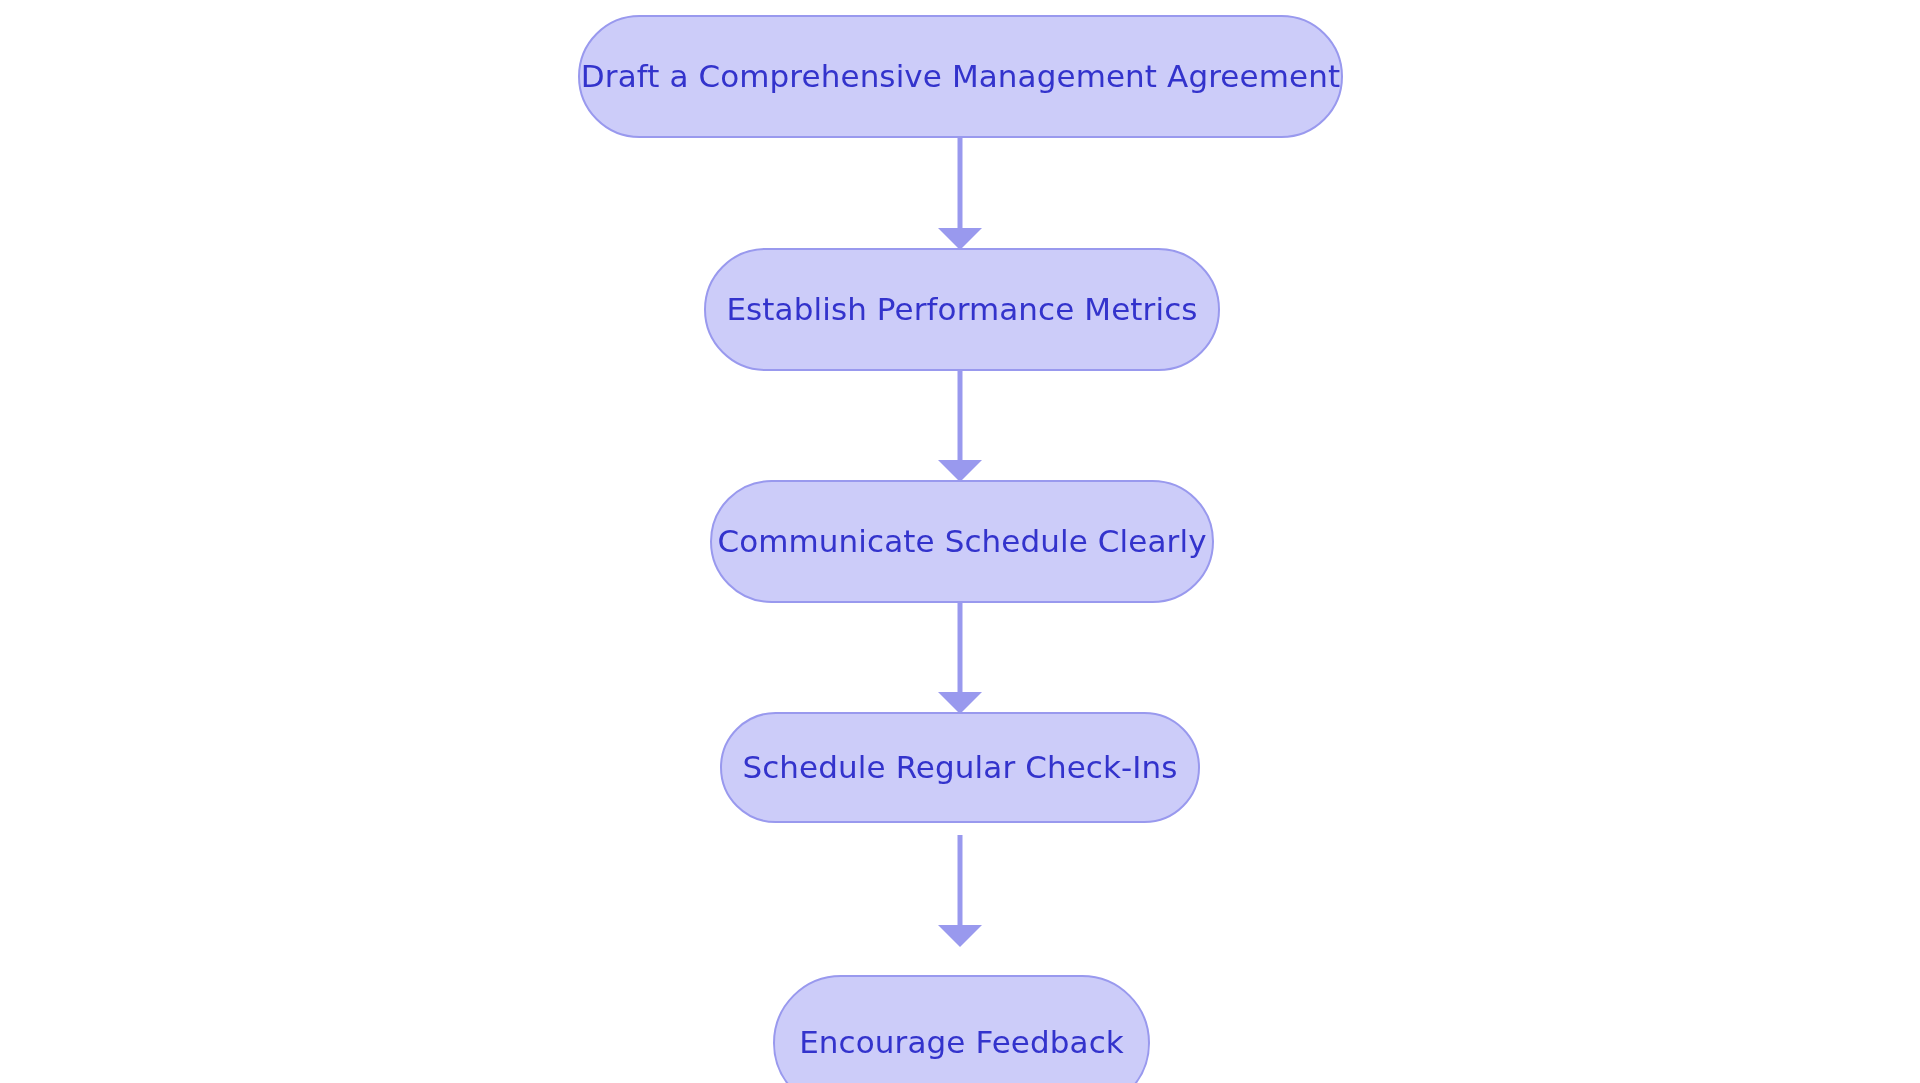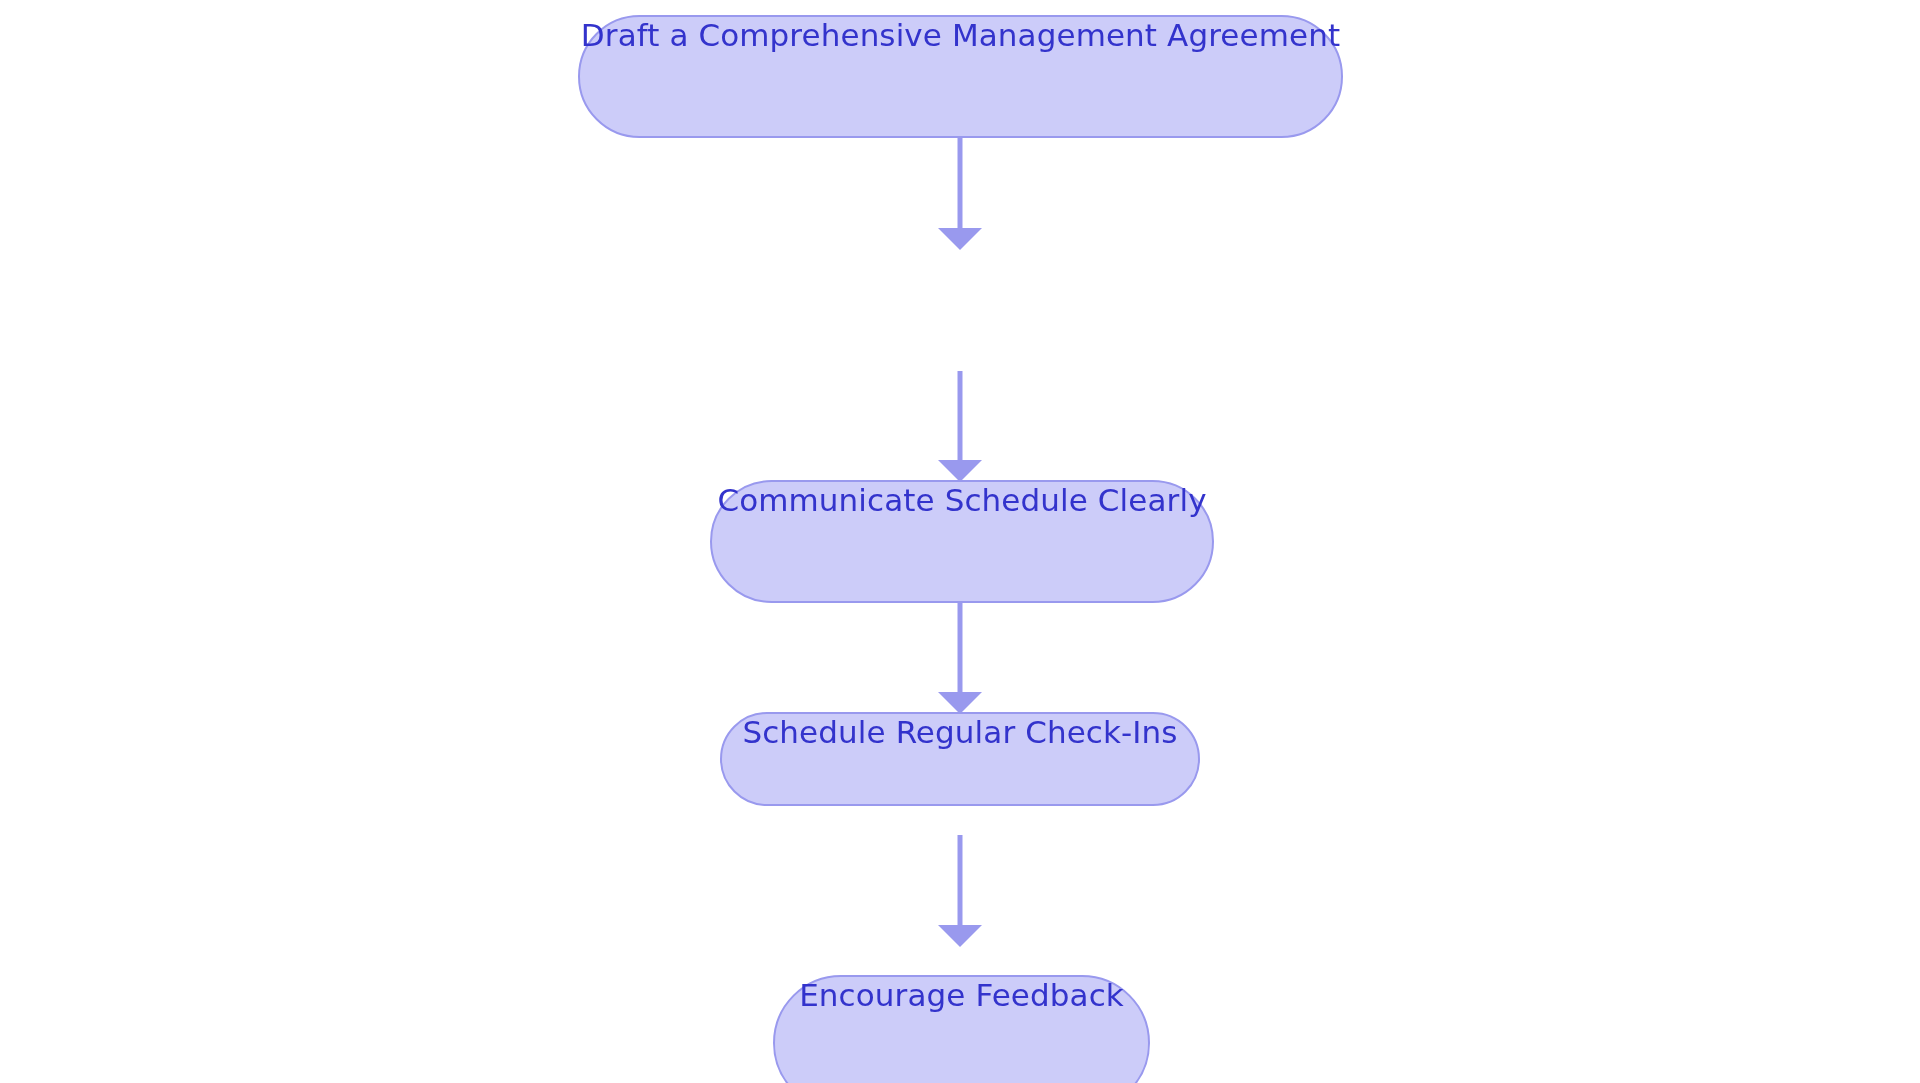--- a/index.html
+++ b/index.html
@@ -27,21 +27,21 @@
     width: 1920px;
     height: 1083px;
   }
   .node-box {
     position: absolute;
     box-sizing: border-box;
     background: #ccccf9;
     border: 2px solid #9999ee;
     border-radius: 999px;
     display: flex;
-    align-items: flex-start;
+    align-items: center;
     justify-content: center;
   }
   .node-label {
     color: #3333cc;
     font-family: "DejaVu Sans", "Liberation Sans", sans-serif;
     font-size: 31px;
     font-weight: 400;
     letter-spacing: 0.1px;
     line-height: 1.2;
     white-space: nowrap;
@@ -70,26 +70,29 @@
     <g>
       <line x1="960" y1="835" x2="960" y2="925" stroke="#9999ee" stroke-width="5"></line>
       <polygon points="938,925 982,925 960,947" fill="#9999ee"></polygon>
     </g>
   </svg>
 
   <div class="node-box" style="left:578px; top:15px; width:765px; height:123px;">
     <span class="node-label">Draft a Comprehensive Management Agreement</span>
   </div>
 
+  <div class="node-box" style="left:704px; top:248px; width:516px; height:123px;">
+    <span class="node-label">Establish Performance Metrics</span>
+  </div>
 
   <div class="node-box" style="left:710px; top:480px; width:504px; height:123px;">
     <span class="node-label">Communicate Schedule Clearly</span>
   </div>
 
-  <div class="node-box" style="left:720px; top:712px; width:480px; height:94px;">
+  <div class="node-box" style="left:720px; top:712px; width:480px; height:111px;">
     <span class="node-label">Schedule Regular Check-Ins</span>
   </div>
 
   <div class="node-box" style="left:773px; top:975px; width:377px; height:136px;">
     <span class="node-label">Encourage Feedback</span>
   </div>
 
 </div>
 
 </body></html>

